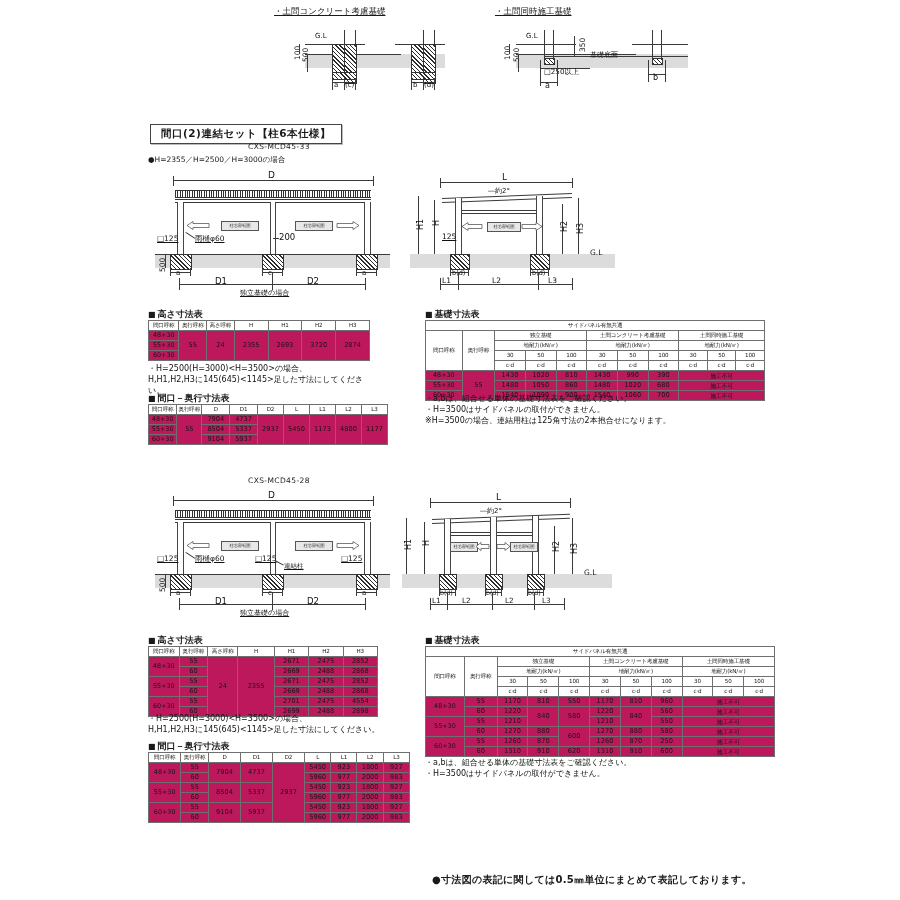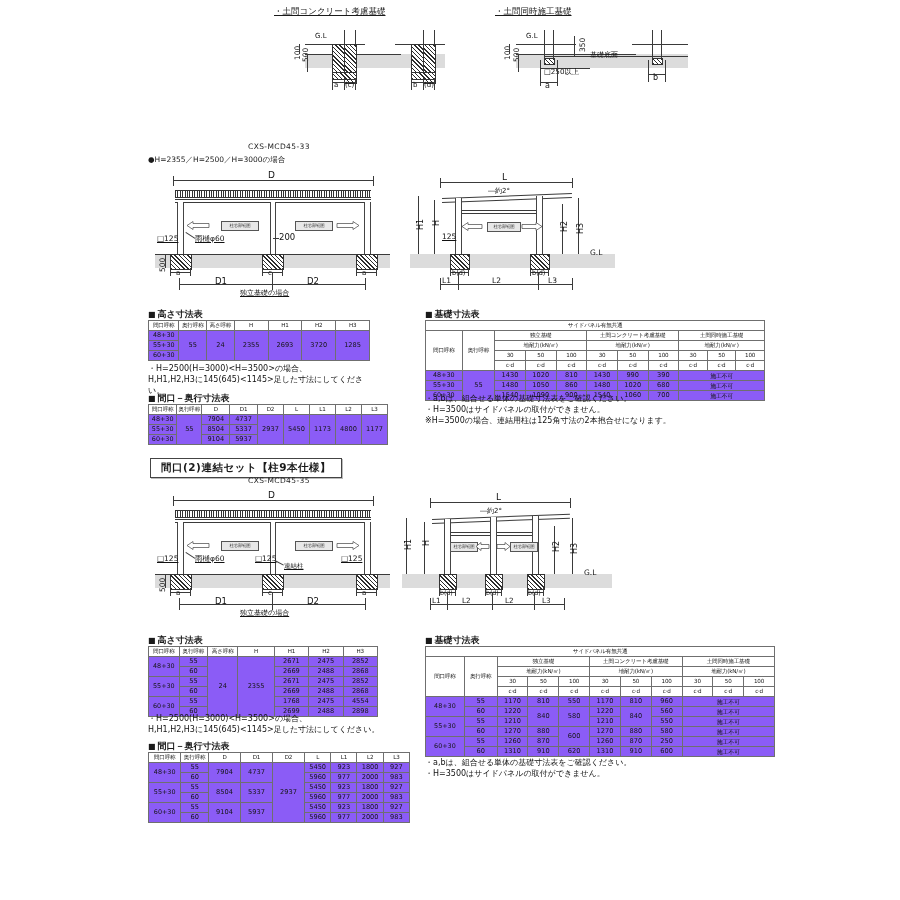--- a/index.html
+++ b/index.html
@@ -23,21 +23,21 @@
     display:inline-block;background:#fff;
     box-shadow:1px 1px 0 #bbb;
   }
   .code{font-size:7.5px;letter-spacing:.4px;color:#222;}
   .note{font-size:8px;line-height:1.35;color:#111;}
   .sec-h{font-size:9px;font-weight:bold;}
   .sec-h::before{content:"\25A0";margin-right:2px;font-size:8px;}
   .uline{text-decoration:underline;}
 
   
-  table.dt{border-collapse:collapse;background:#8b5cf6;}
+  table.dt{border-collapse:collapse;background:#be185d;}
   table.dt th,table.dt td{
     border:1px solid #6f6f6f;
     font-size:6.6px;
     text-align:center;
     vertical-align:middle;
     padding:0;
     height:9px;
     color:#151515;
     font-weight:normal;
     line-height:1;
@@ -146,20 +146,23 @@
     <div class="ln hl" style="left:132px;top:26px;width:56px;"></div>
     <div class="ln vl" style="left:152px;top:0px;height:30px;"></div>
     <div class="ln vl" style="left:161px;top:0px;height:30px;"></div>
     <div class="foot" style="left:152px;top:28px;width:9px;height:5px;"></div>
     <div class="ln vl" style="left:148px;top:30px;height:22px;"></div>
     <div class="ln vl" style="left:165px;top:30px;height:22px;"></div>
     <div class="ln hl" style="left:148px;top:44px;width:17px;"></div>
     <div class="dimtxt" style="left:153px;top:43px;font-size:8px;">b</div>
   </div>
 
+  <div class="abs" style="left:150px;top:124px;">
+    <span class="ttl-box">間口(2)連結セット【柱6本仕様】</span>
+  </div>
   <div class="abs code" style="left:248px;top:142px;">CXS-MCD45-33</div>
   <div class="abs" style="left:148px;top:155px;font-size:7.5px;">●H=2355／H=2500／H=3000の場合</div>
 
   <div class="abs" style="left:155px;top:168px;width:235px;height:128px;">
 
     <div class="ln hl" style="left:18px;top:12px;width:200px;"></div>
     <div class="ln vl" style="left:18px;top:8px;height:10px;"></div>
     <div class="ln vl" style="left:218px;top:8px;height:10px;"></div>
     <div class="dimtxt" style="left:113px;top:2px;font-size:9px;">D</div>
 
@@ -302,21 +305,21 @@
       <th style="width:34px;">H2</th>
       <th style="width:34px;">H3</th>
     </tr>
     <tr>
           <td class="lab">48+30</td>
       <td rowspan="3">55</td>
       <td rowspan="3">24</td>
       <td rowspan="3">2355</td>
       <td rowspan="3">2693</td>
       <td rowspan="3">3720</td>
-      <td rowspan="3">1285</td>
+      <td rowspan="3">2874</td>
     </tr>
     <tr>
           <td class="lab">55+30</td>
         </tr>
     <tr>
           <td class="lab">60+30</td>
         </tr>
   </tbody>
     </table>
   <div class="abs note" style="left:148px;top:364px;width:230px;white-space:pre-line;">・H=2500(H=3000)&lt;H=3500&gt;の場合、
@@ -430,24 +433,21 @@
       <td>1060</td>
       <td>700</td>
       <td class="na" colspan="3">施工不可</td>
     </tr>
   </tbody>
     </table>
   <div class="abs note" style="left:425px;top:394px;">・a,bは、組合せる単体の基礎寸法表をご確認ください。</div>
   <div class="abs note" style="left:425px;top:405px;">・H=3500はサイドパネルの取付ができません。</div>
   <div class="abs note" style="left:425px;top:416px;">※H=3500の場合、連結用柱は125角寸法の2本抱合せになります。</div>
 
-  <div class="abs" style="left:150px;top:458px;">
-    <span class="ttl-box">間口(2)連結セット【柱9本仕様】</span>
-  </div>
-  <div class="abs code" style="left:248px;top:476px;">CXS-MCD45-35</div>
+  <div class="abs code" style="left:248px;top:476px;">CXS-MCD45-28</div>
 
   <div class="abs" style="left:155px;top:488px;width:235px;height:128px;">
     <div class="ln hl" style="left:18px;top:12px;width:200px;"></div>
     <div class="ln vl" style="left:18px;top:8px;height:10px;"></div>
     <div class="ln vl" style="left:218px;top:8px;height:10px;"></div>
     <div class="dimtxt" style="left:113px;top:2px;font-size:9px;">D</div>
     <div class="roof" style="left:20px;top:22px;width:196px;height:6px;"></div>
     <div class="ln hl" style="left:20px;top:31px;width:196px;"></div>
     <div class="ln hl" style="left:20px;top:34px;width:196px;"></div>
     <div class="post" style="left:22px;top:34px;width:5px;height:54px;"></div>
@@ -603,21 +603,21 @@
     </tr>
     <tr>
       <td>60</td>
       <td>2669</td>
       <td>2488</td>
       <td>2868</td>
     </tr>
     <tr>
       <td class="lab" rowspan="2">60+30</td>
       <td>55</td>
-      <td>1768</td>
+      <td>2701</td>
       <td>2475</td>
       <td>4554</td>
     </tr>
     <tr>
       <td>60</td>
       <td>2699</td>
       <td>2488</td>
       <td>2898</td>
     </tr>
   </tbody>
@@ -791,14 +791,15 @@
       <td>1310</td>
       <td>910</td>
       <td>600</td>
       <td class="na" colspan="3">施工不可</td>
     </tr>
   </tbody>
     </table>
   <div class="abs note" style="left:425px;top:758px;">・a,bは、組合せる単体の基礎寸法表をご確認ください。</div>
   <div class="abs note" style="left:425px;top:769px;">・H=3500はサイドパネルの取付ができません。</div>
 
+  <div class="abs footer-note" style="left:432px;top:873px;">●寸法図の表記に関しては0.5㎜単位にまとめて表記しております。</div>
 
 </div>
 
 </body></html>

